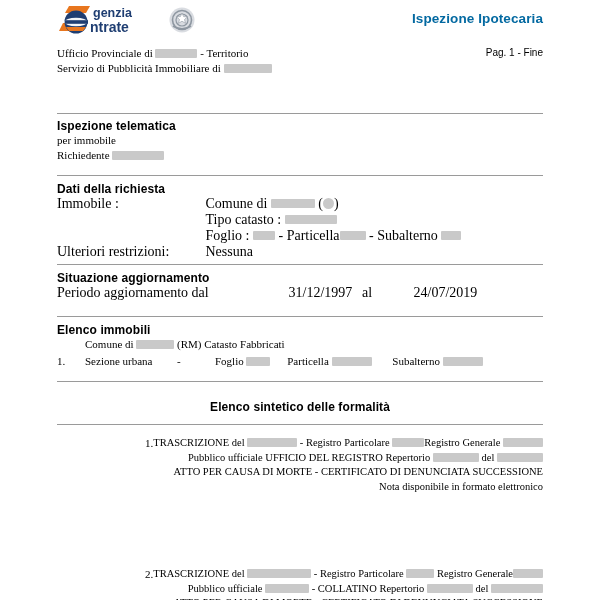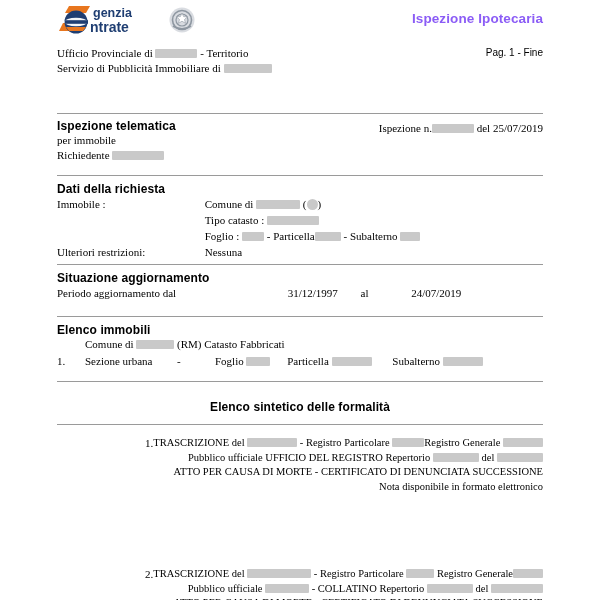--- a/index.html
+++ b/index.html
@@ -53,21 +53,21 @@
     height: 34px;
   }
   .doc-title {
     position: absolute;
     right: 57px;
     top: 11px;
     font-family: "Liberation Sans", sans-serif;
     font-weight: bold;
     font-size: 13.5px;
     letter-spacing: 0.1px;
-    color: #8b5cf6;
+    color: #0369a1;
   }
 
   
   .office {
     position: absolute;
     left: 57px;
     top: 46px;
     font-size: 11px;
     line-height: 15px;
   }
@@ -110,21 +110,21 @@
   }
   .right-note {
     position: absolute;
     right: 0;
     top: 0;
     font-size: 11px;
     white-space: nowrap;
   }
 
   
-  .kv { position: relative; font-size: 11px; line-height: 16px; white-space: nowrap; }
+  .kv { position: relative; font-size: 14px; line-height: 16px; white-space: nowrap; }
   .kv .k { display: inline-block; width: 145px; }
   .kv .v { display: inline-block; }
 
   
   .indent { padding-left: 28px; }
   .num {
     display: inline-block;
     width: 28px;
     font-size: 11px;
   }
@@ -196,24 +196,20 @@
   <div class="rule" style="top:316px"></div>
   <div class="rule" style="top:381px"></div>
   <div class="rule" style="top:424px"></div>
 
   <div class="section" style="top:119px">
     <div class="sec-head">Ispezione telematica</div>
     <div class="line">per immobile</div>
     <div class="line">
       <span>Richiedente</span>
       <span class="redact" style="width:52px"></span>
-    </div>
-    <div class="right-note" style="top:3px">
-      <span>Ispezione n.</span><span class="redact" style="width:42px"></span>
-      <span>del 25/07/2019</span>
     </div>
   </div>
 
   <div class="section" style="top:182px">
     <div class="sec-head">Dati della richiesta</div>
 
     <div class="kv">
       <span class="k">Immobile :</span>
       <span class="v">
         <span>Comune di</span>

